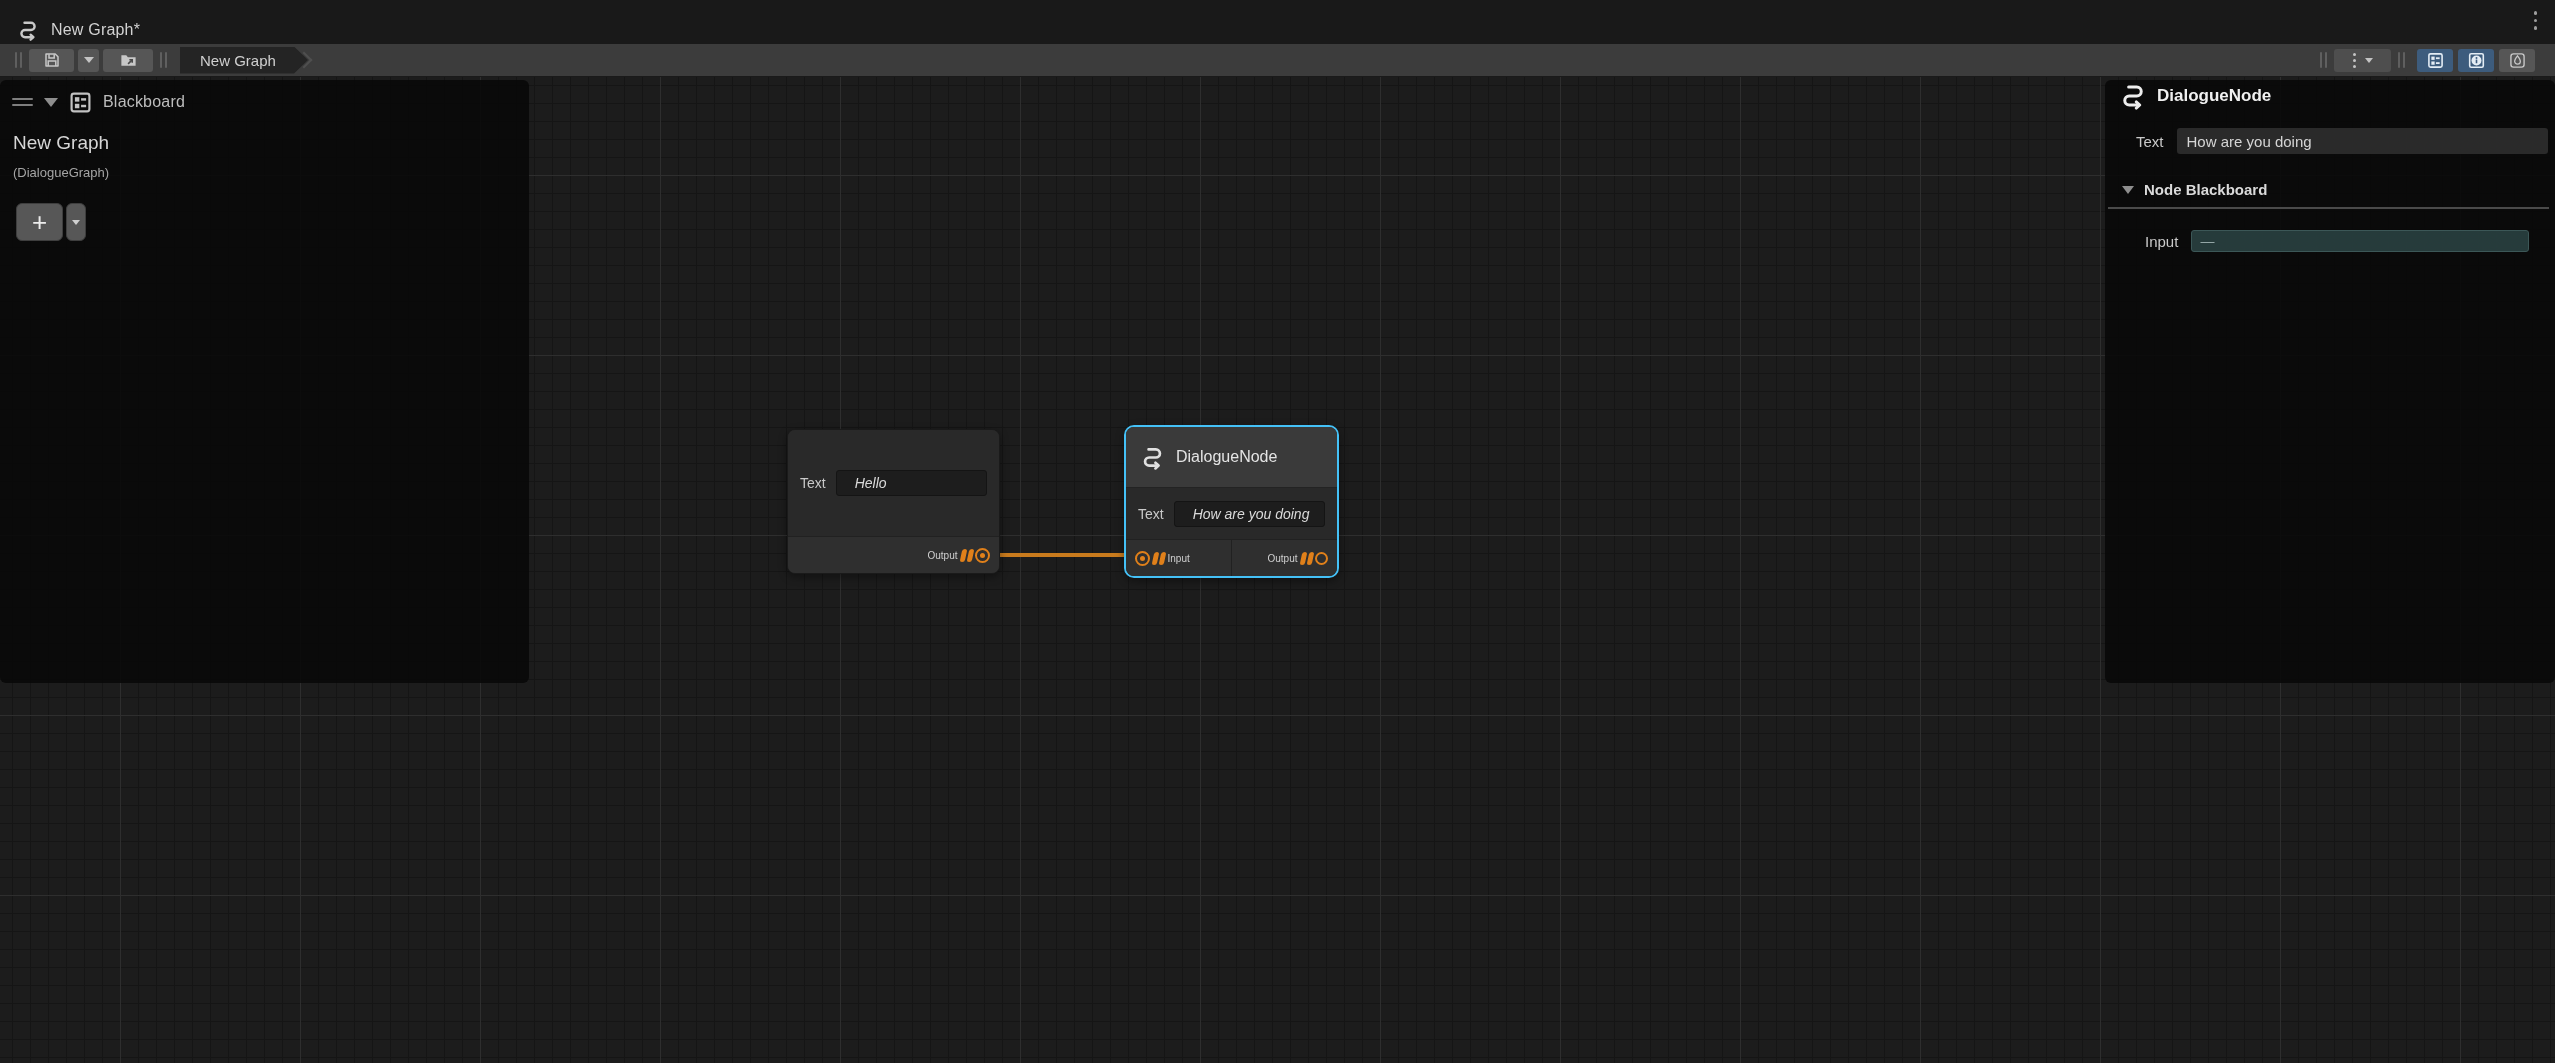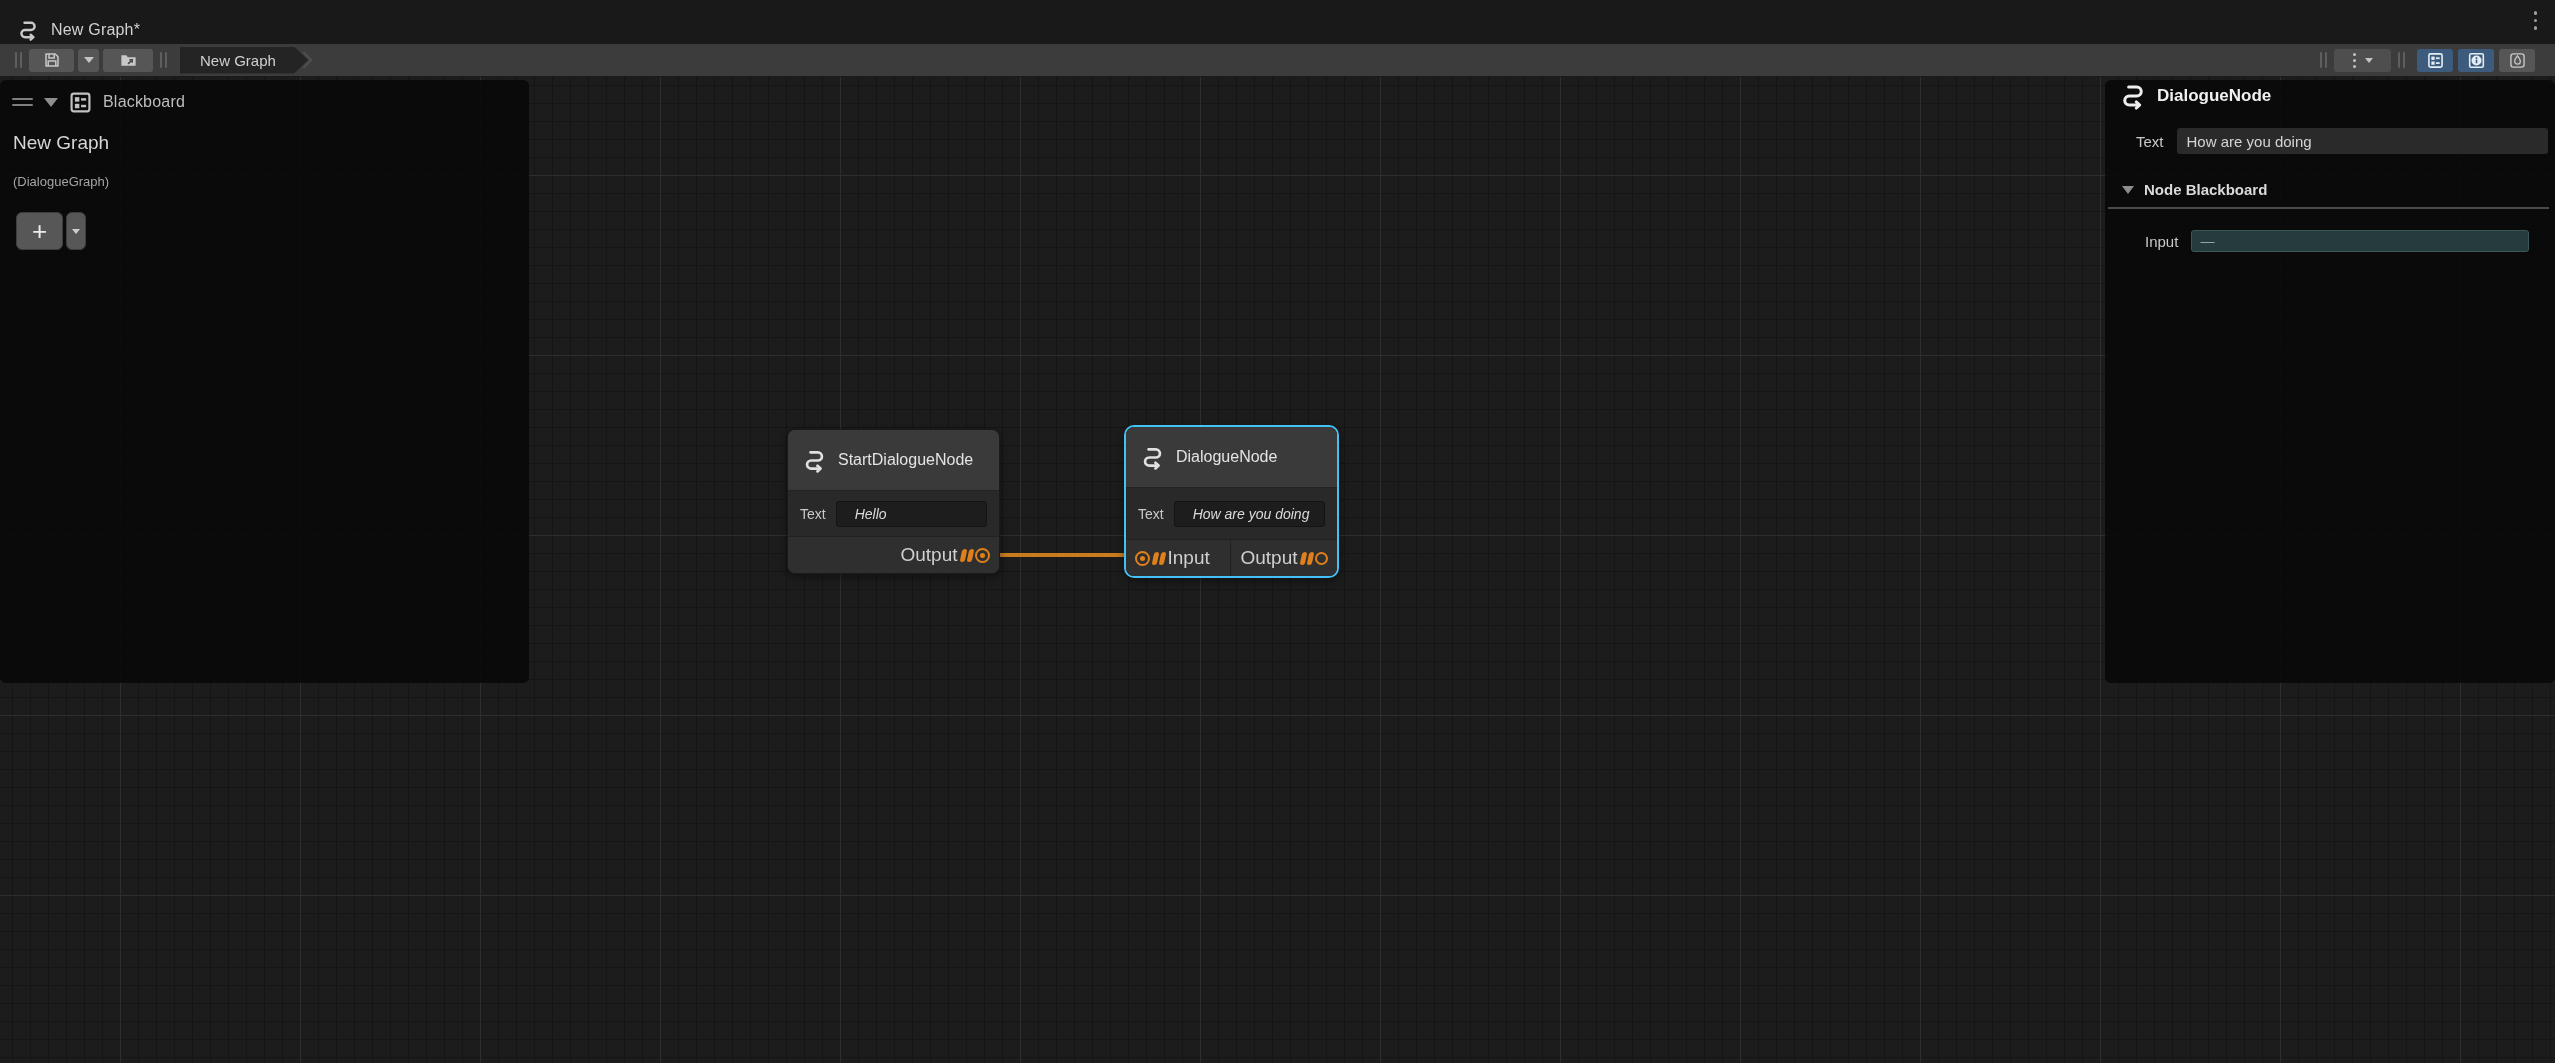--- a/index.html
+++ b/index.html
@@ -66,21 +66,21 @@
   #node-dialogue { left:1124px; top:425px; width:215px; height:153px; border:2px solid #44C1F7; border-radius:10px; }
   .node-title { flex:0 0 61px; background:#3A3A3A; display:flex; align-items:center; gap:10px;
     padding:0 13px; border-bottom:1px solid #232323; }
   .node-title .n-icon { color:#E0E0E0; width:27px; height:27px; flex:0 0 auto; }
   .node-title .n-label { font-size:16px; color:#E4E4E4; white-space:nowrap; }
   .node-body { flex:1; background:#292929; display:flex; align-items:center; gap:10px; padding:0 12px; }
   .f-label { font-size:14px; color:#C9C9C9; }
   .f-input { flex:1; height:26px; background:#1D1D1D; border:1px solid #141414; border-radius:3px;
     display:flex; align-items:center; padding:0 18px; font-size:14px; color:#DADADA; white-space:nowrap; overflow:hidden;font-style:italic; }
   .node-ports { flex:0 0 37px; background:#2F2F2F; border-top:1px solid #212121; display:flex; }
-  .port-cell { display:flex; align-items:center; gap:3px; padding:0 9px; font-size:19px; color:#CFCFCF; }
+  .port-cell { display:flex; align-items:center; gap:3px; padding:0 9px; font-size:10px; color:#CFCFCF; }
   .port-cell.grow { flex:1; }
   .port-cell.right { justify-content:flex-end; }
   .port-cell.div { border-left:1px solid #212121; }
   .quotes { display:inline-flex; gap:2.5px; transform:skewX(-12deg); }
   .quotes i { width:4.5px; height:13px; background:#E0801A; border-radius:2.5px; }
   .port-ring { width:15px; height:15px; border:2px solid #E0801A; border-radius:50%;
     display:flex; align-items:center; justify-content:center; flex:0 0 auto; cursor:crosshair; }
   .port-ring i { width:5px; height:5px; background:#E0801A; border-radius:50%; }
   .port-empty { width:13px; height:13px; border:2px solid #E0801A; border-radius:50%; flex:0 0 auto; cursor:crosshair; }
 
@@ -92,21 +92,21 @@
   .panel-header { height:44px; display:flex; align-items:center; gap:11px; padding:0 12px; }
   .hlines { display:flex; flex-direction:column; gap:4px; cursor:grab; }
   .hlines i { width:21px; height:2px; background:#7E7E7E; border-radius:1px; }
   .fold { width:0; height:0; border-left:7px solid transparent; border-right:7px solid transparent;
     border-top:9px solid #8E8E8E; cursor:pointer; }
   .p-icon { width:23px; height:23px; color:#C2C2C2; --knock:#0B0B0B; }
   .p-title { font-size:16px; color:#BDBDBD; letter-spacing:.2px; }
 
   
   .bb-name { margin:8px 0 0 13px; font-size:19px; color:#D6D6D6; }
-  .bb-sub { margin:20px 0 0 13px; font-size:13px; color:#A5A5A5; }
+  .bb-sub { margin:11px 0 0 13px; font-size:13px; color:#A5A5A5; }
   .add-row { margin:23px 0 0 16px; display:flex; gap:3px; }
   .add-btn { width:47px; height:38px; background:#575757; border:1px solid #3E3E3E; border-radius:6px;
     color:#ECECEC; font-size:26px; font-weight:300; display:flex; align-items:center; justify-content:center;
     cursor:pointer; line-height:0; }
   .add-dd { width:20px; height:38px; background:#575757; border:1px solid #3E3E3E; border-radius:6px;
     display:flex; align-items:center; justify-content:center; cursor:pointer; }
   .add-dd .tri-sm { border-top-color:#CFCFCF; }
 
   
   .insp-node-row { display:flex; align-items:center; gap:9px; padding:0 13px; margin-top:1px; }
@@ -237,26 +237,20 @@
         </svg>
       </div>
     </div>
   </div>
 
   <div id="canvas"></div>
 
   <div id="edge"></div>
 
   <div class="node" id="node-start">
-    <div class="node-title">
-      <svg class="n-icon" viewBox="0 0 24 24">
-          <use href="#sicon"></use>
-        </svg>
-      <span class="n-label">StartDialogueNode</span>
-    </div>
     <div class="node-body">
       <span class="f-label">Text</span>
       <div class="f-input">Hello</div>
     </div>
     <div class="node-ports">
       <div class="port-cell grow right">
         <span>Output</span>
         <span class="quotes">
             <i></i>
             <i></i>

